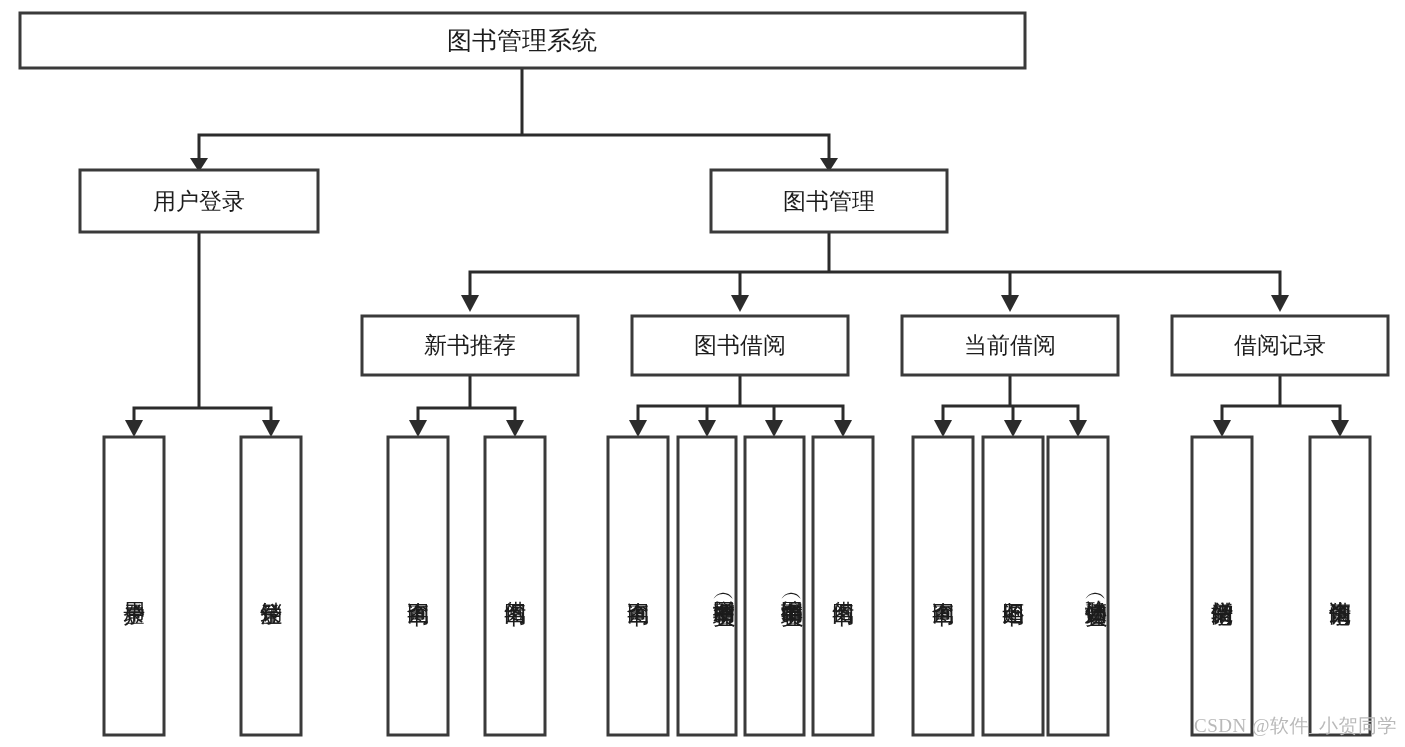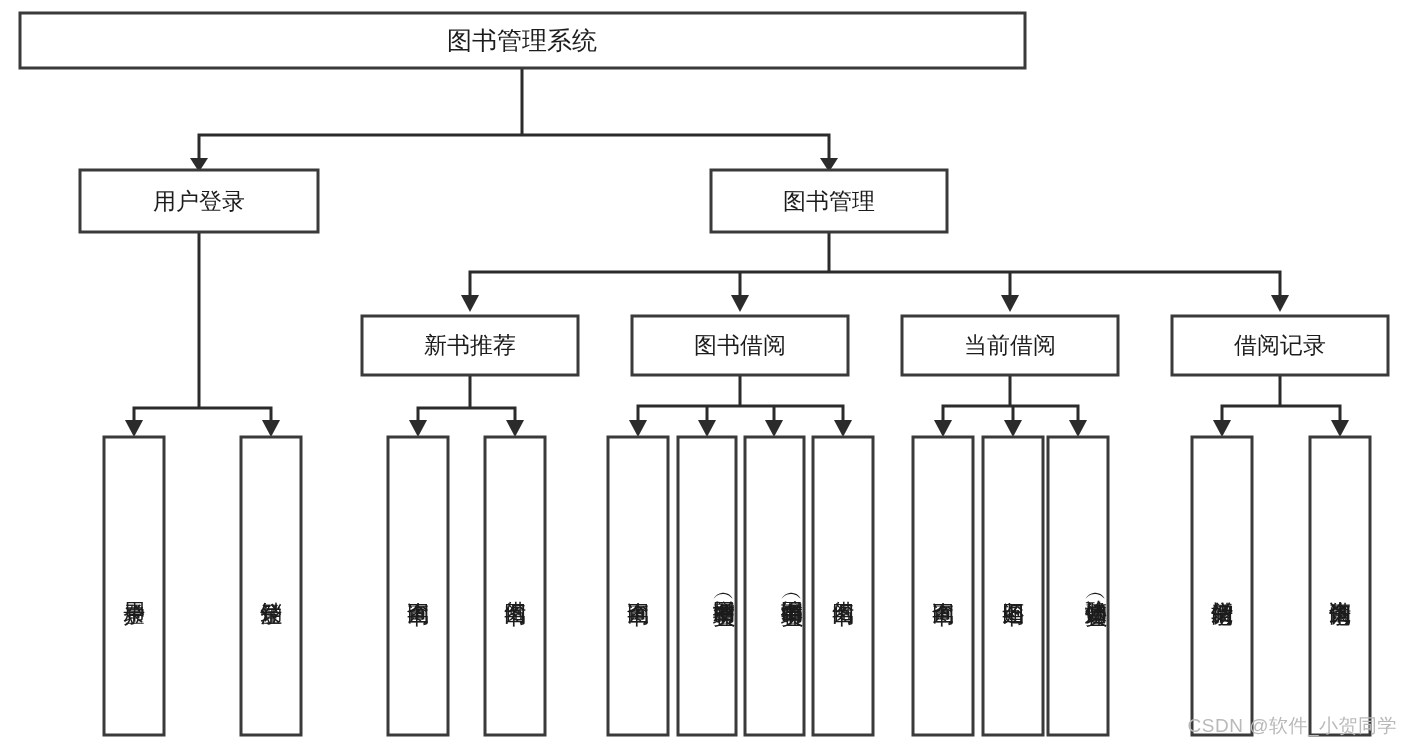--- a/index.html
+++ b/index.html
@@ -67,21 +67,21 @@
     text-align: center;
     pointer-events: none;
     white-space: nowrap;
   }
   .watermark {
     position: absolute;
     right: 8px;
     bottom: 8px;
     font-size: 19px;
     color: #b9b9b9;
-    font-family: Liberation Sans, sans-serif;
+    font-family: Liberation Serif, serif;
     letter-spacing: 0.5px;
     white-space: nowrap;
   }
 </style>
 </head>
 <body>
 
 <div id="diagram-root">
 
   <svg class="flow" viewBox="0 0 1405 747" xmlns="http://www.w3.org/2000/svg">

